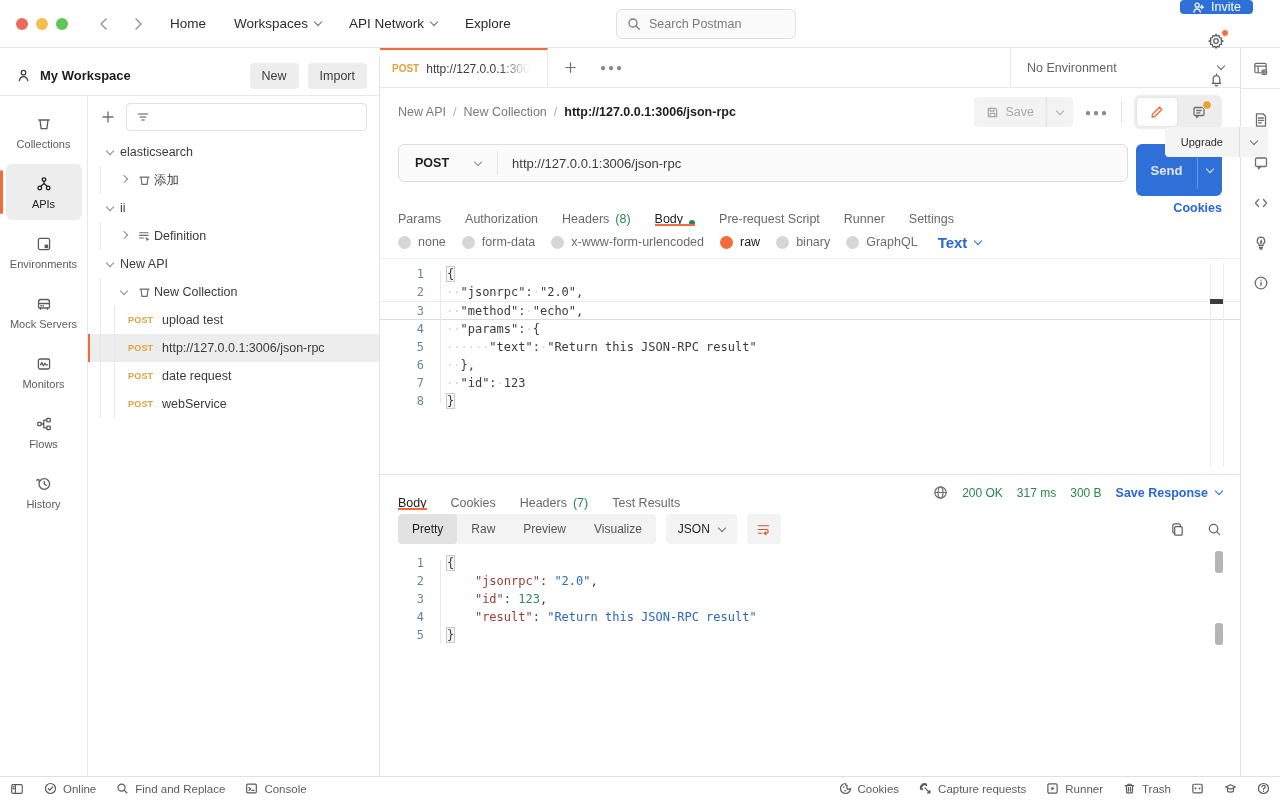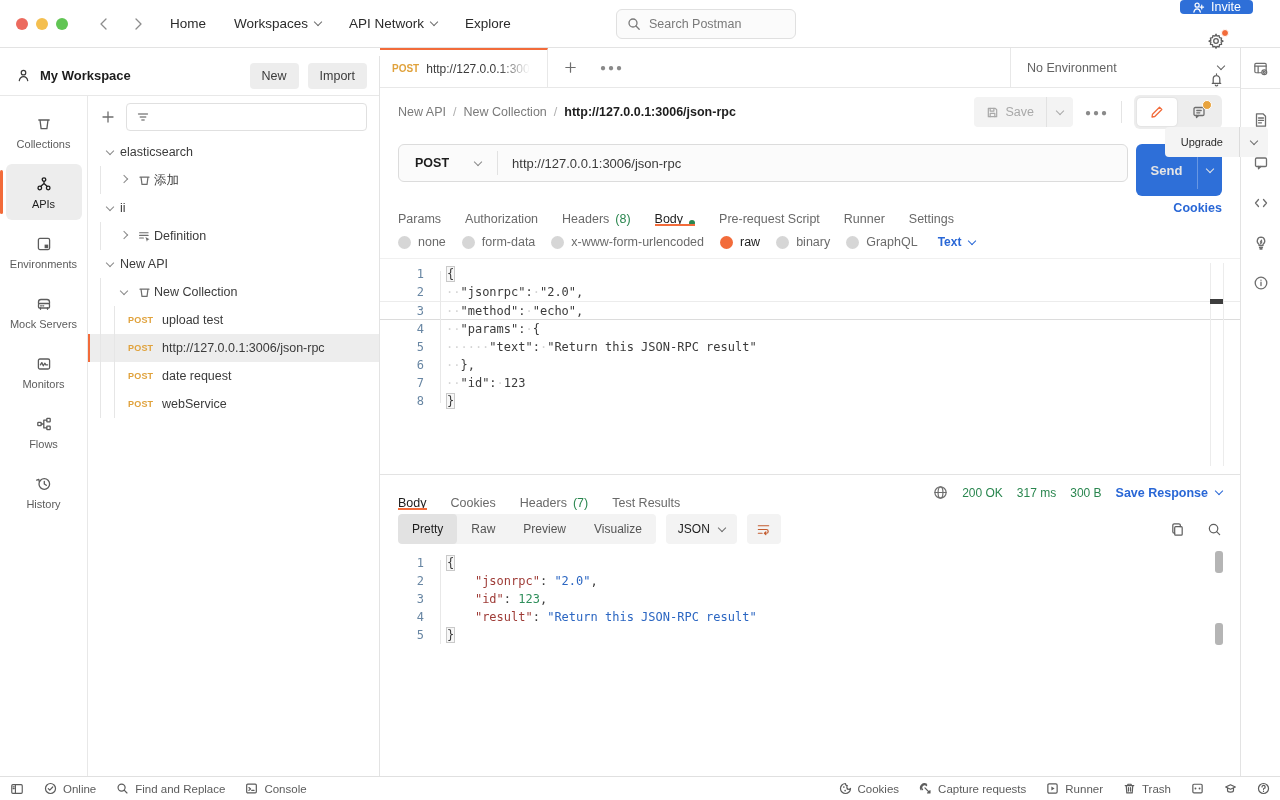--- a/index.html
+++ b/index.html
@@ -98,21 +98,21 @@
   .rtab.active { color:#1d1d1d; }
   .rtab.active::after { content:""; position:absolute; left:0; right:0; bottom:0; height:2px; background:#f26b3a; }
   .rtab .dot { width:6px; height:6px; border-radius:50%; background:#2a864f; }
   .cookies-link { margin-left:auto; color:#2967d6; font-size:12.5px; font-weight:600; align-self:center; }
 
   .modes-row { height:32px; display:flex; align-items:center; gap:16px; padding:0 18px; }
   .mode { display:flex; align-items:center; gap:7px; color:#6b6b6b; font-size:12.5px; }
   .mode .radio { width:13px; height:13px; border-radius:50%; background:#d6d6d6; }
   .mode.sel { color:#1d1d1d; }
   .mode.sel .radio { background:#f26b3a; }
-  .lang-select { display:flex; align-items:center; gap:8px; color:#2967d6; font-size:12px; font-weight:600; margin-left:4px; }
+  .lang-select { display:flex; align-items:center; gap:8px; color:#2967d6; font-size:15px; font-weight:600; margin-left:4px; }
 
   .editor { height:216px; position:relative; border-top:1px solid #f0f0f0; padding-top:6px; font:12px/18px "DejaVu Sans Mono",monospace; overflow:hidden; }
   .code-line { display:flex; height:18px; white-space:pre; }
   .code-line .ln { flex:0 0 58px; text-align:right; padding-right:14px; color:#6886a3; }
   .code-line .code-txt { margin-left:8px; }
   .code-line.current { border-top:1px solid #ececec; border-bottom:1px solid #dcdcdc; height:19px; }
   .tok-code { color:#3b3b3b; } .tok-ws { color:#d4d4d4; }
   .tok-brk { color:#3b3b3b; border:1px solid #c9c9c9; background:#f7f7f7; margin:1px 0; line-height:14px; }
   .tok-key { color:#9e3b36; } .tok-str { color:#2b66c2; } .tok-num { color:#2f8f5b; } .tok-pun { color:#3b3b3b; }
   .indent-guide { position:absolute; left:60px; width:0; border-left:1px solid #e8e8e8; }

